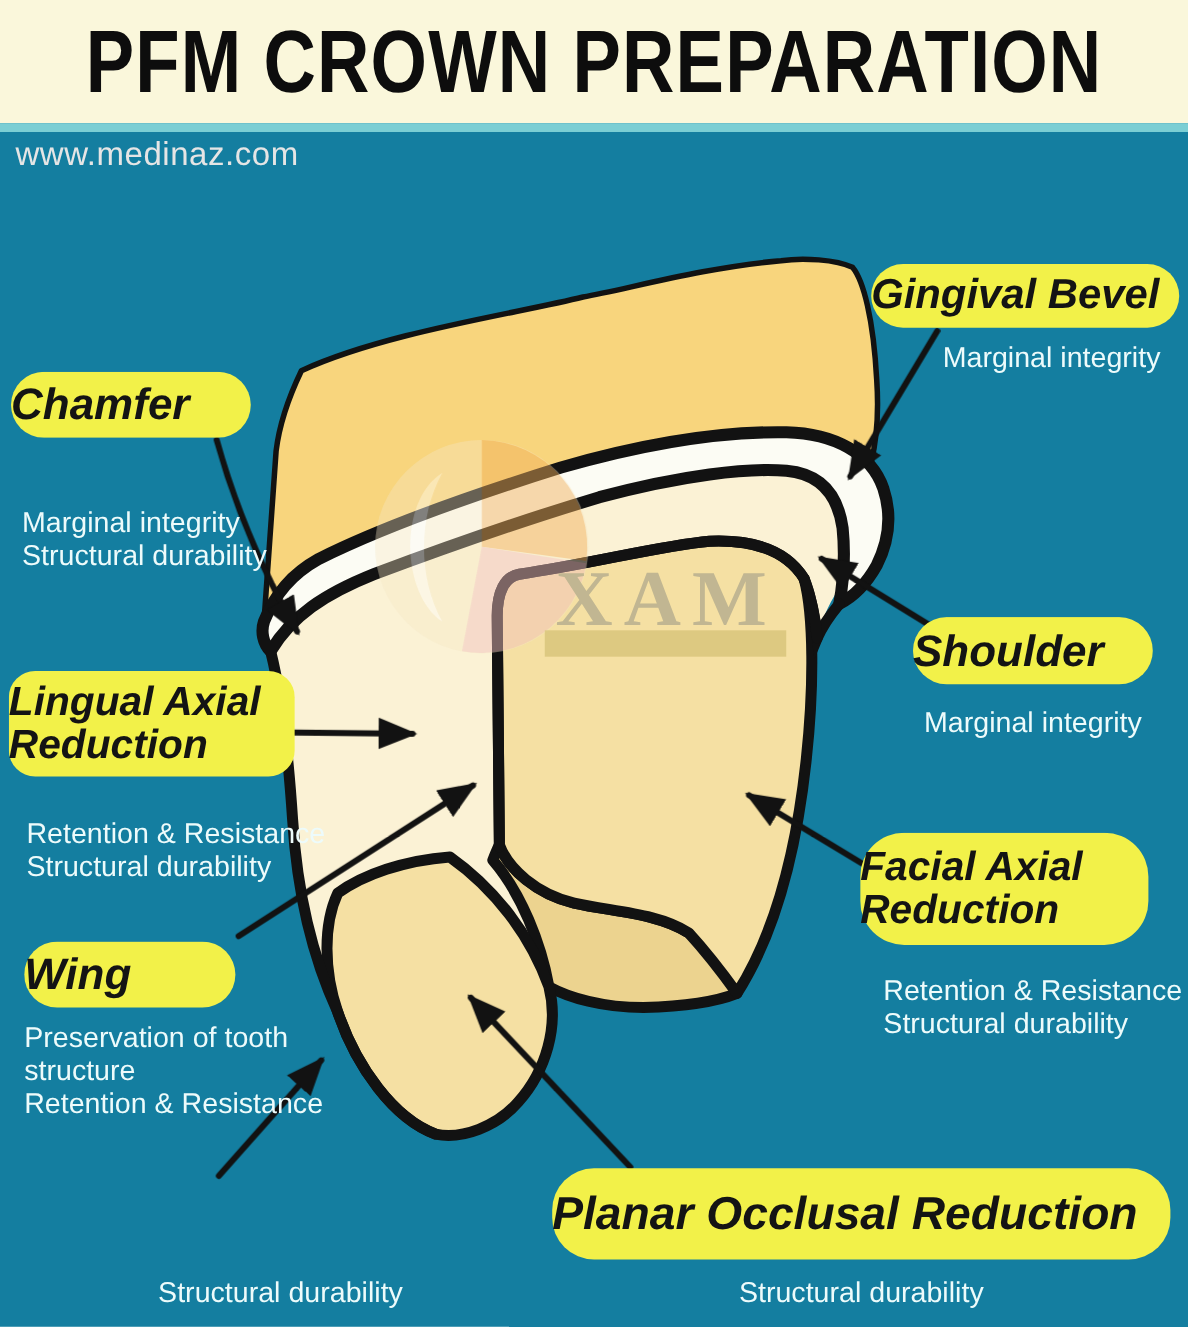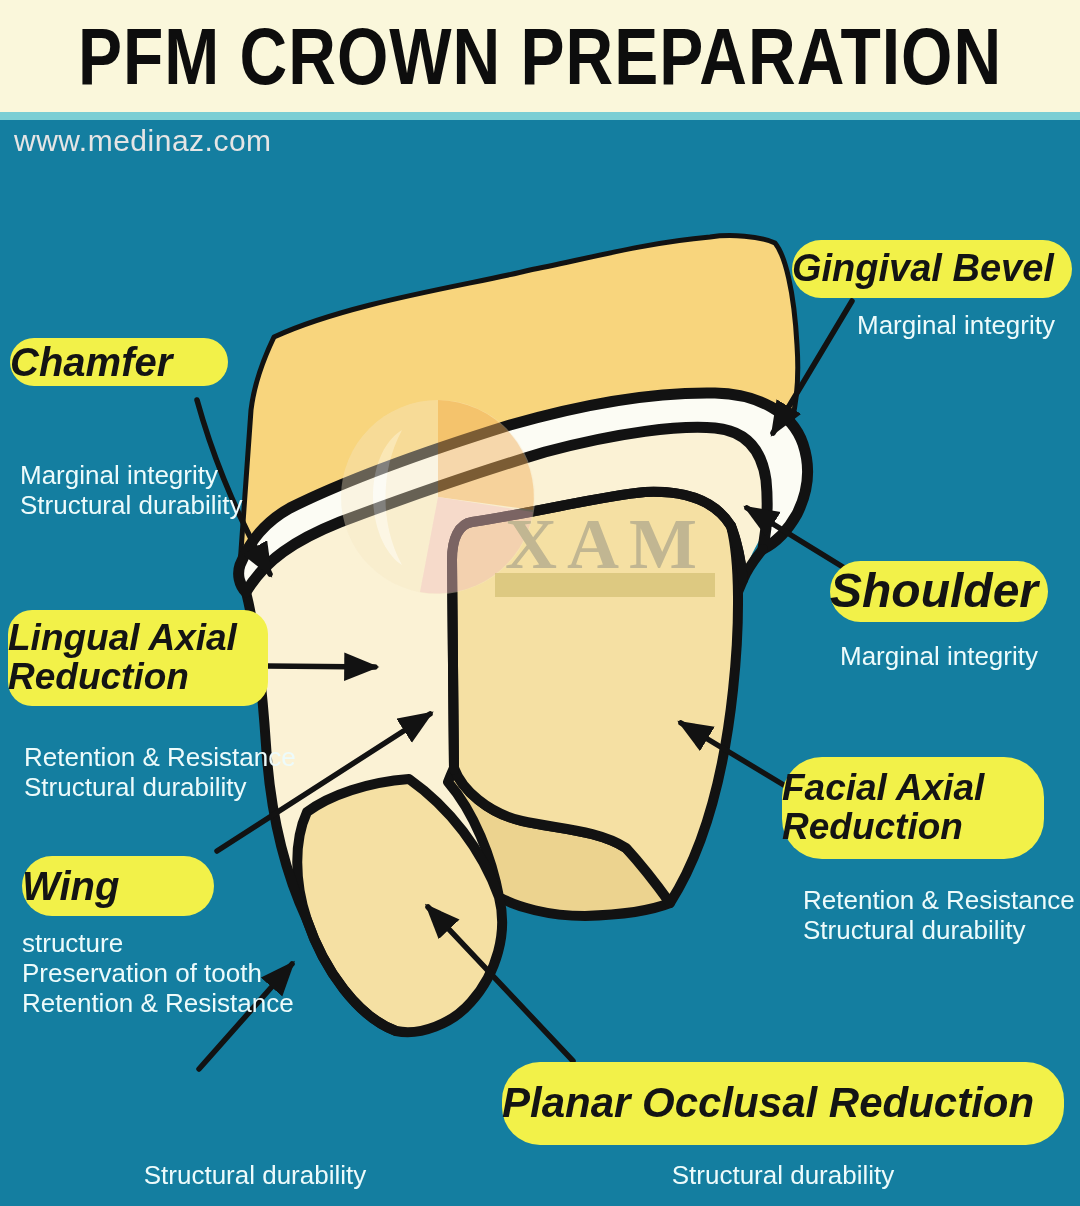--- a/index.html
+++ b/index.html
@@ -135,41 +135,41 @@
       <path d="M852,301 L773,433" marker-end="url(#ah)"></path>
       <path d="M851,572 L747,508" marker-end="url(#ah)"></path>
       <path d="M267,666 L375,667" marker-end="url(#ah)"></path>
       <path d="M217,851 L430,714" marker-end="url(#ah)"></path>
       <path d="M797,793 L681,723" marker-end="url(#ah)"></path>
       <path d="M199,1069 L292,964" marker-end="url(#ah)"></path>
       <path d="M573,1061 L428,907" marker-end="url(#ah)"></path>
     </g>
   </svg>
 
-  <div class="pill" style="left:10px;top:338px;width:218px;height:48px;border-radius:30px;font-size:40px;">
+  <div class="pill" style="left:10px;top:338px;width:218px;height:60px;border-radius:30px;font-size:40px;">
     <span>Chamfer</span>
     <span></span>
   </div>
   <div class="sub" style="left:20px;top:460px;">
     <span>Marginal integrity</span>
     <span>Structural durability</span>
     <span></span>
   </div>
 
   <div class="pill" style="left:792px;top:240px;width:280px;height:58px;border-radius:29px;font-size:38px;">
     <span>Gingival Bevel</span>
     <span></span>
   </div>
   <div class="sub center" style="left:840px;top:310px;width:232px;">
     <span>Marginal integrity</span>
     <span></span>
     <span></span>
   </div>
 
-  <div class="pill" style="left:830px;top:561px;width:218px;height:61px;border-radius:31px;font-size:48px;">
+  <div class="pill" style="left:830px;top:561px;width:218px;height:61px;border-radius:31px;font-size:40px;">
     <span>Shoulder</span>
     <span></span>
   </div>
   <div class="sub center" style="left:830px;top:641px;width:218px;">
     <span>Marginal integrity</span>
     <span></span>
     <span></span>
   </div>
 
   <div class="pill" style="left:8px;top:610px;width:260px;height:96px;border-radius:24px;font-size:37px;">
@@ -190,22 +190,22 @@
     <span>Retention &amp; Resistance</span>
     <span>Structural durability</span>
     <span></span>
   </div>
 
   <div class="pill" style="left:22px;top:856px;width:192px;height:60px;border-radius:30px;font-size:40px;">
     <span>Wing</span>
     <span></span>
   </div>
   <div class="sub" style="left:22px;top:928px;">
+    <span>Preservation of tooth</span>
     <span>structure</span>
-    <span>Preservation of tooth</span>
     <span>Retention &amp; Resistance</span>
   </div>
 
   <div class="sub center" style="left:24px;top:1160px;width:462px;">
     <span>Structural durability</span>
     <span></span>
     <span></span>
   </div>
 
   <div class="pill" style="left:502px;top:1062px;width:562px;height:83px;border-radius:38px;font-size:42px;">

